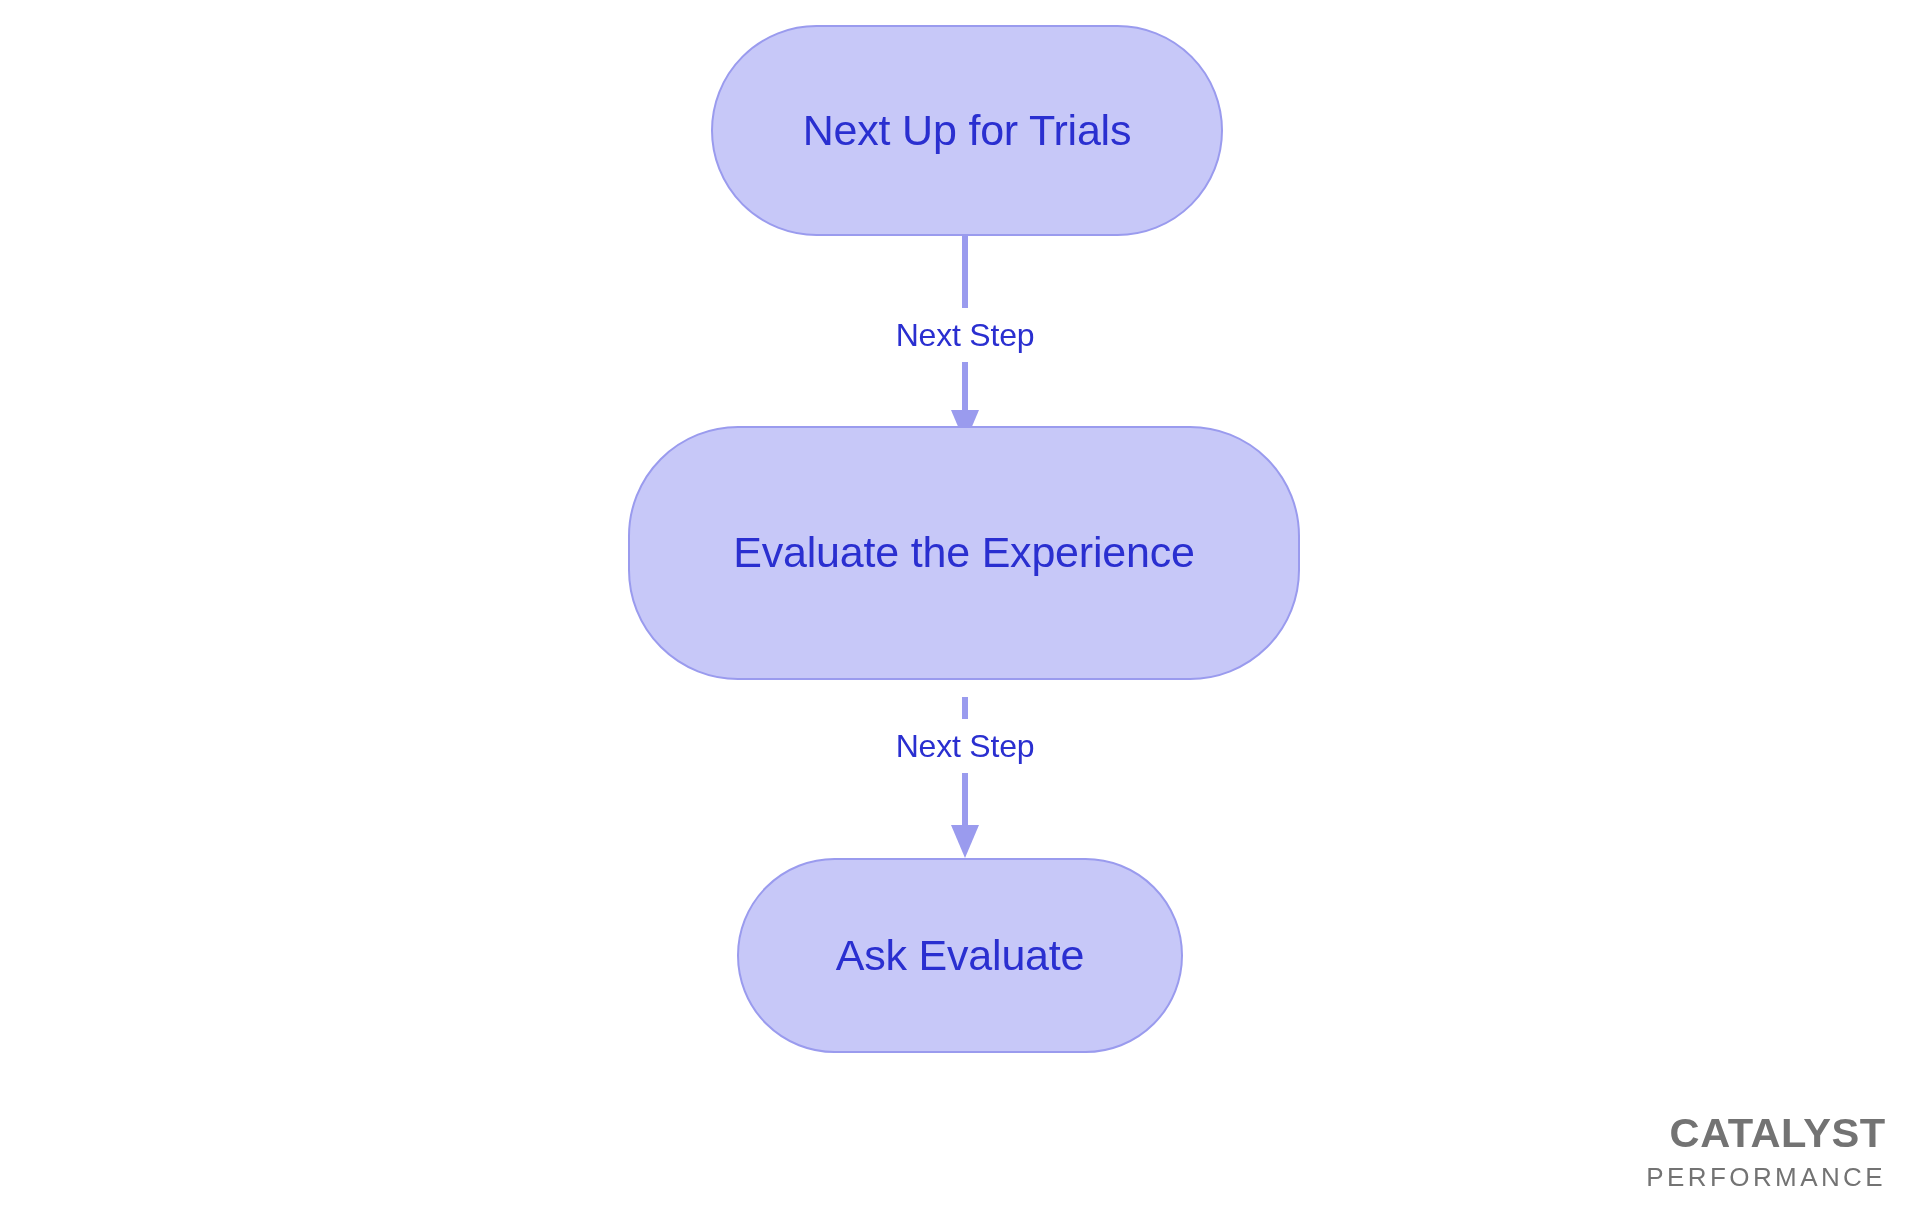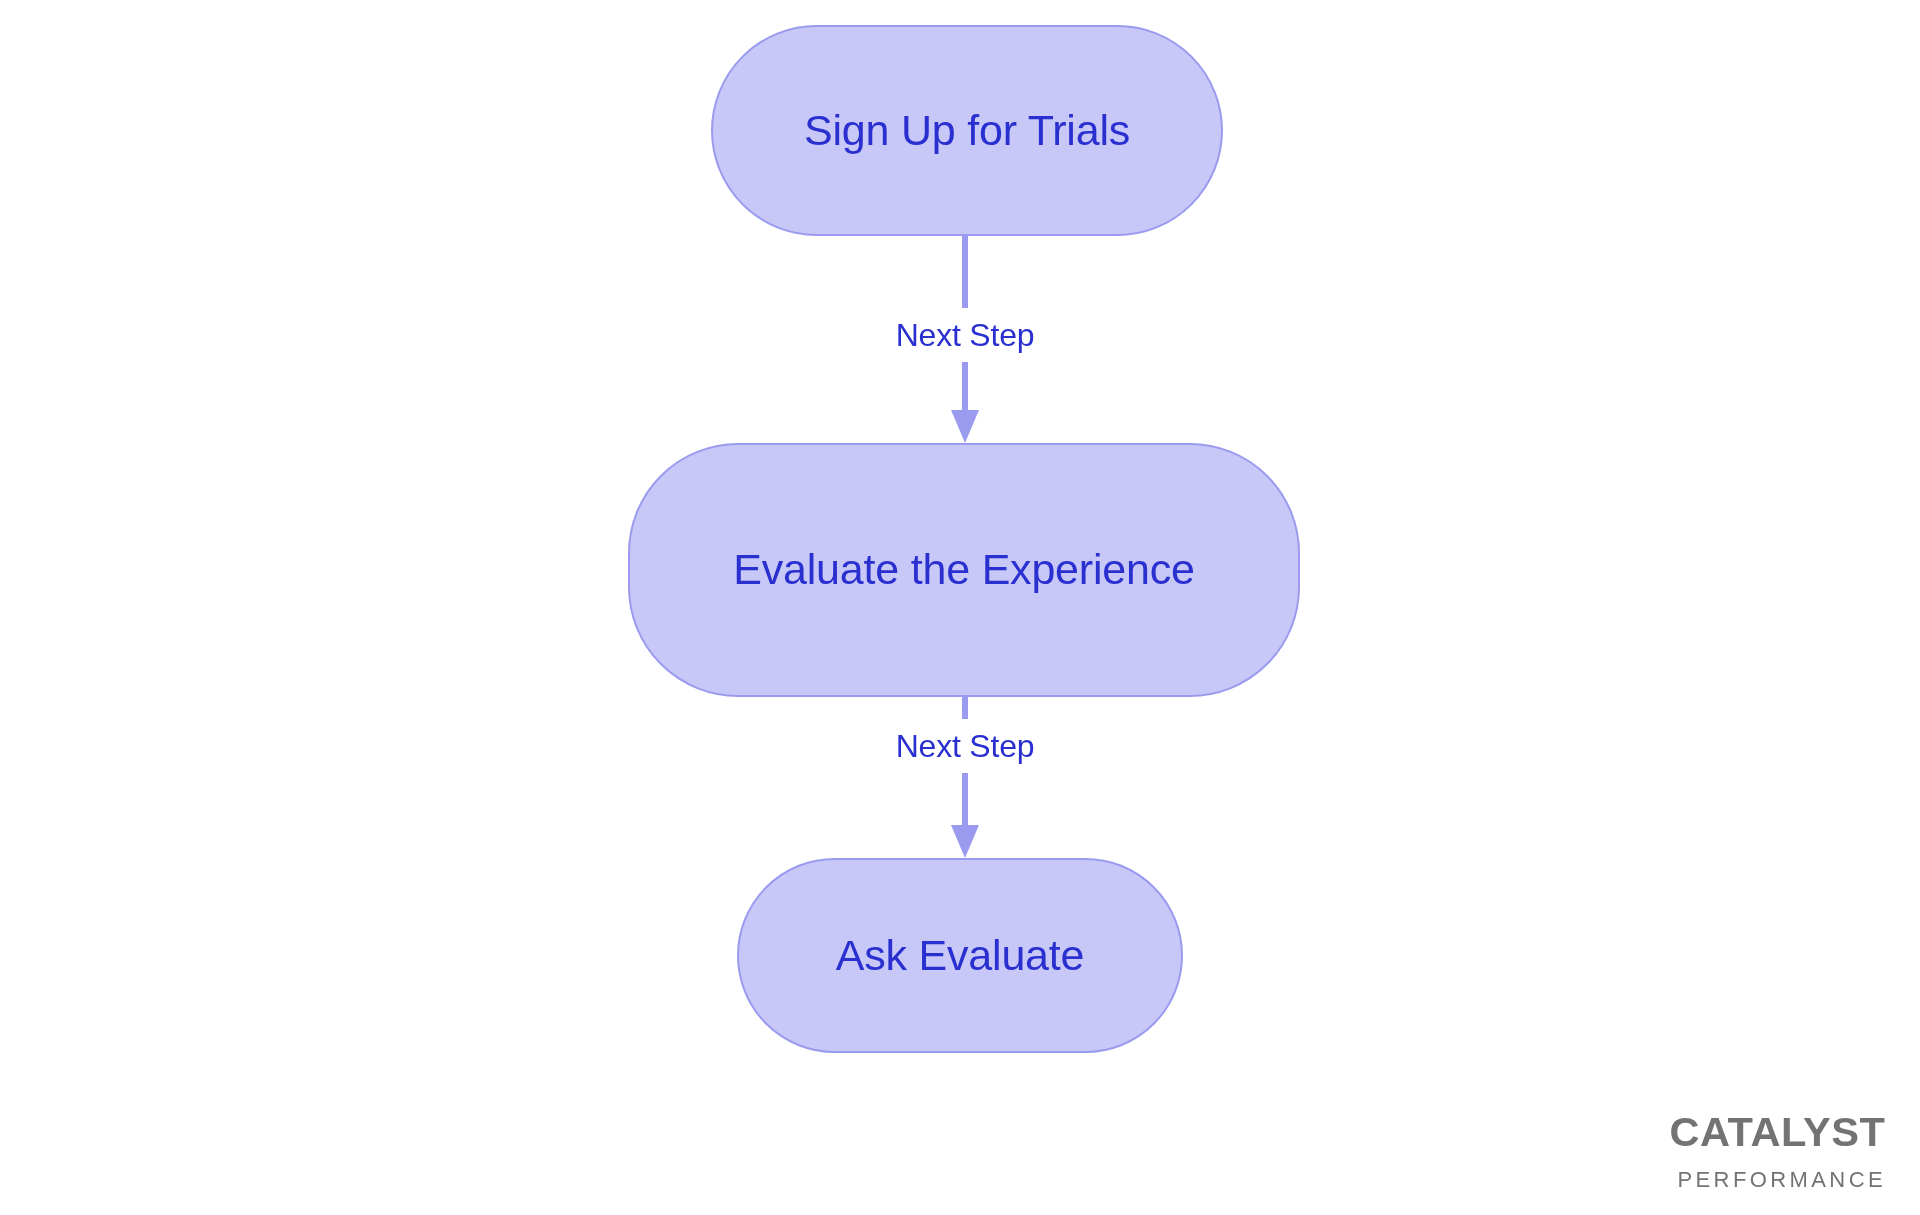--- a/index.html
+++ b/index.html
@@ -46,21 +46,21 @@
   #node-signup {
     left: 711px;
     top: 25px;
     width: 512px;
     height: 211px;
   }
   #node-signup .node-label { font-size: 43px; }
 
   #node-evaluate {
     left: 628px;
-    top: 443px;
+    top: 426px;
     width: 672px;
     height: 254px;
   }
   #node-evaluate .node-label { font-size: 43px; }
 
   #node-ask {
     left: 737px;
     top: 858px;
     width: 446px;
     height: 195px;
@@ -143,33 +143,33 @@
     font-size: 40px;
     letter-spacing: 0.5px;
     line-height: 1;
     transform: scaleX(1.04);
     transform-origin: right center;
   }
   #brand-secondary {
     display: block;
     font-family: "Liberation Sans", sans-serif;
     font-weight: 400;
-    font-size: 22px;
+    font-size: 26px;
     letter-spacing: 3.4px;
     line-height: 1.25;
-    margin-top: 14px;
+    margin-top: 8px;
   }
 </style>
 </head>
 <body>
 
 <div id="flow-canvas">
 
   <div class="node" id="node-signup">
-    <span class="node-label">Sign Up for Trials</span>
+    <span class="node-label">Next Up for Trials</span>
   </div>
 
   <div class="edge" id="edge-signup-evaluate">
     <div class="edge-line seg-top"></div>
     <div class="edge-label">Next Step</div>
     <div class="edge-line seg-bottom"></div>
     <div class="edge-arrow"></div>
   </div>
 
   <div class="node" id="node-evaluate">

